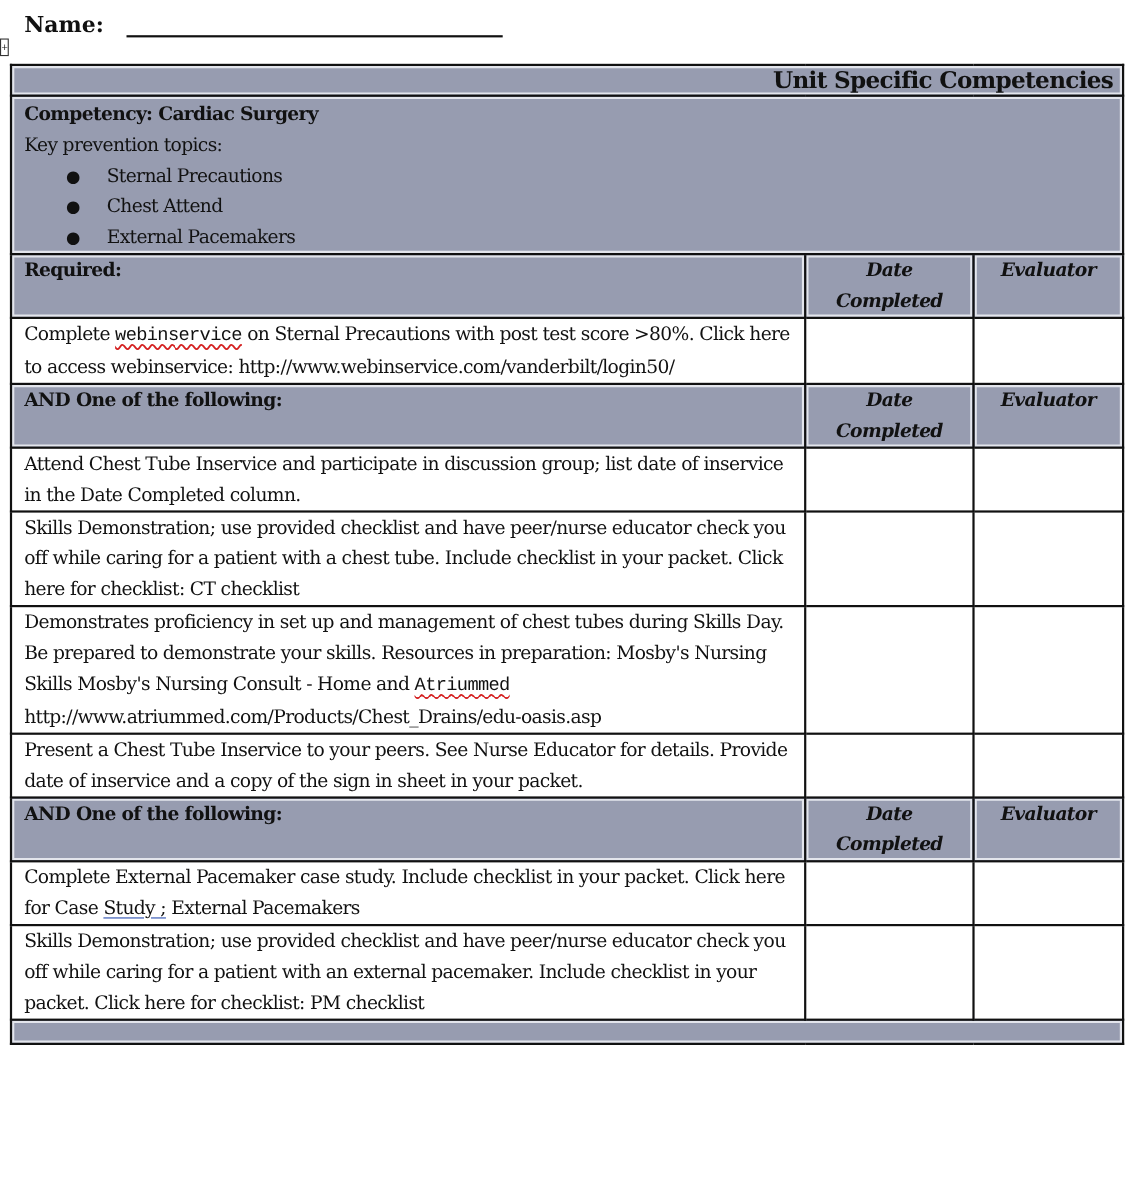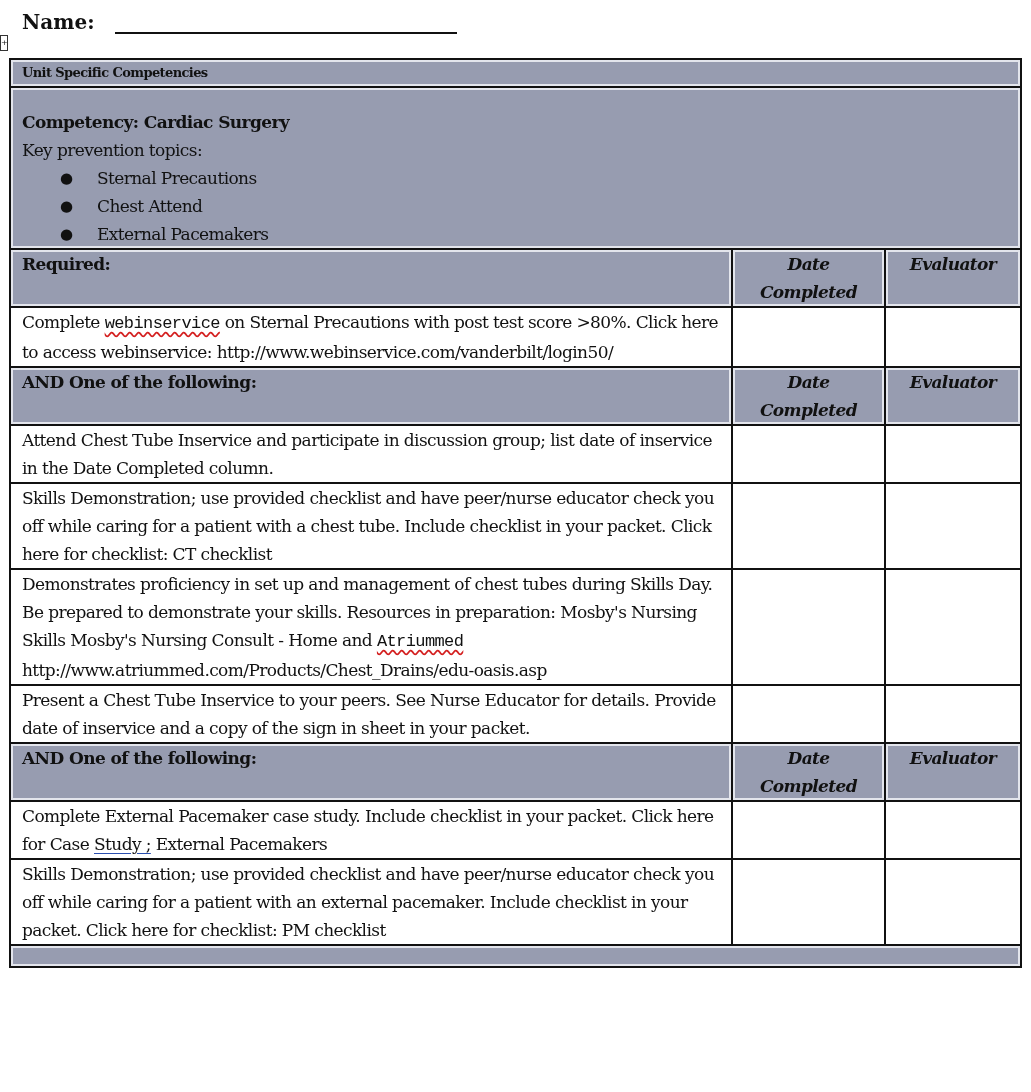--- a/index.html
+++ b/index.html
@@ -63,25 +63,25 @@
       padding: 0 8px 0 11px;
       letter-spacing: -0.6px;
       word-spacing: 0px;
     }
     .doc-table td.hdr {
       background: #979cb0;
       box-shadow: inset 0 0 0 2px #e3e5ec;
     }
     .doc-table td.empty { background: #ffffff; }
     .title-cell {
-      text-align: left;
+      text-align: right;
       font-weight: bold;
       height: 26px;
       line-height: 26px;
-      font-size: 13px;
+      font-size: 21px;
     }
     .comp-title { font-weight: bold; }
     .topics { margin: 0; padding: 0; list-style: none; }
     .topics li {
       position: relative;
       padding-left: 75px;
       height: 28px;
     }
     .topics li .bullet {
       position: absolute;
@@ -117,21 +117,21 @@
     <col style="width:153px">
     <col style="width:136px">
   </colgroup>
 
   <tbody>
       <tr>
     <td class="hdr title-cell" colspan="3">Unit Specific Competencies</td>
   </tr>
 
   <tr>
-    <td class="hdr" colspan="3" style="padding-top:20px;padding-bottom:0;">
+    <td class="hdr" colspan="3" style="padding-top:2px;padding-bottom:0;">
       <div class="comp-title">Competency:  Cardiac Surgery</div>
       <div>Key prevention topics:</div>
       <ul class="topics">
         <li><span class="bullet">●</span><span>Sternal  Precautions</span></li>
         <li><span class="bullet">●</span><span>Chest Attend</span></li>
         <li><span class="bullet">●</span><span>External  Pacemakers</span></li>
       </ul>
     </td>
   </tr>
 

